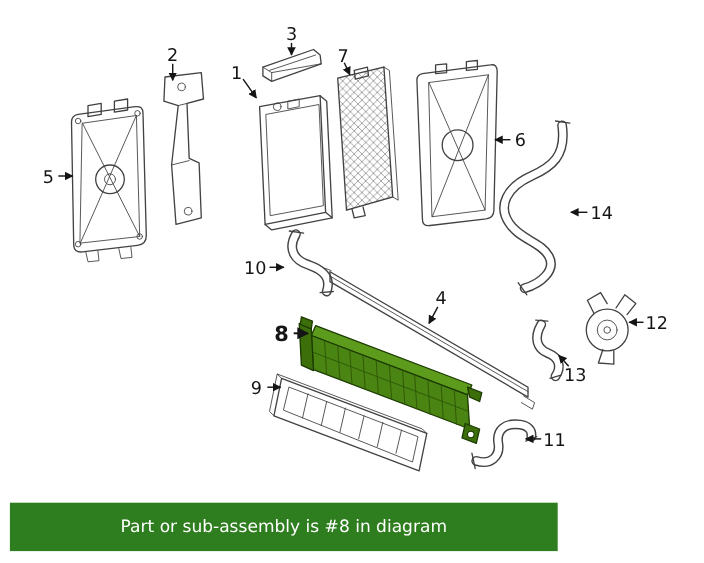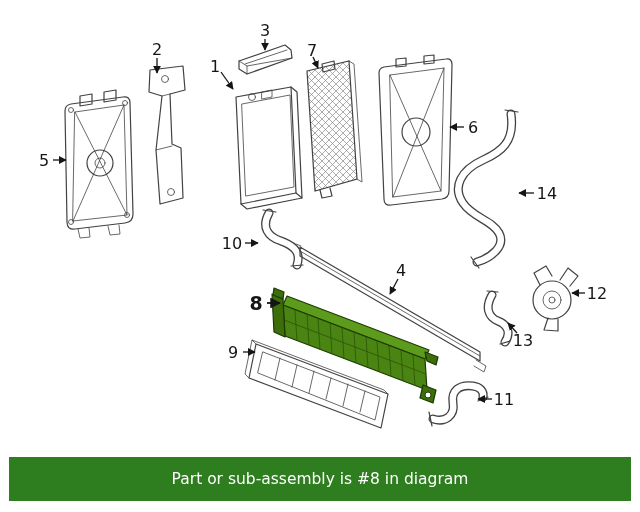--- a/index.html
+++ b/index.html
@@ -14,21 +14,21 @@
   .tube-o { fill:none; stroke:#424242; stroke-width:9; stroke-linecap:round; }
   .tube-i { fill:none; stroke:#ffffff; stroke-width:6.4; stroke-linecap:round; }
   .hl { stroke:#1c3b00; stroke-width:1.2; stroke-linejoin:round; }
   .fin { stroke:#2c5404; stroke-width:0.8; fill:none; }
 
   .callout { font-size:16px; fill:#151515; text-anchor:middle; font-family:"DejaVu Sans",sans-serif; }
   .callout-bold { font-weight:bold; font-size:19px; }
   .arrow { stroke:#151515; stroke-width:1.3; fill:none; marker-end:url(#arrowhead); }
   .arrow-bold { stroke-width:1.8; }
 
-  .banner { position:absolute; left:9px; top:457px; width:622px; height:44px;
+  .banner { position:absolute; left:9px; top:457px; width:498px; height:44px;
             background:#2e7d1e; color:#ffffff; text-align:center;
             display:flex; flex-direction:column; justify-content:center;
             font-size:15.5px; line-height:21px; }
 </style>
 </head>
 <body>
 
 <div class="stage">
 
   <svg class="diagram" width="640" height="512" viewBox="0 0 640 512">

